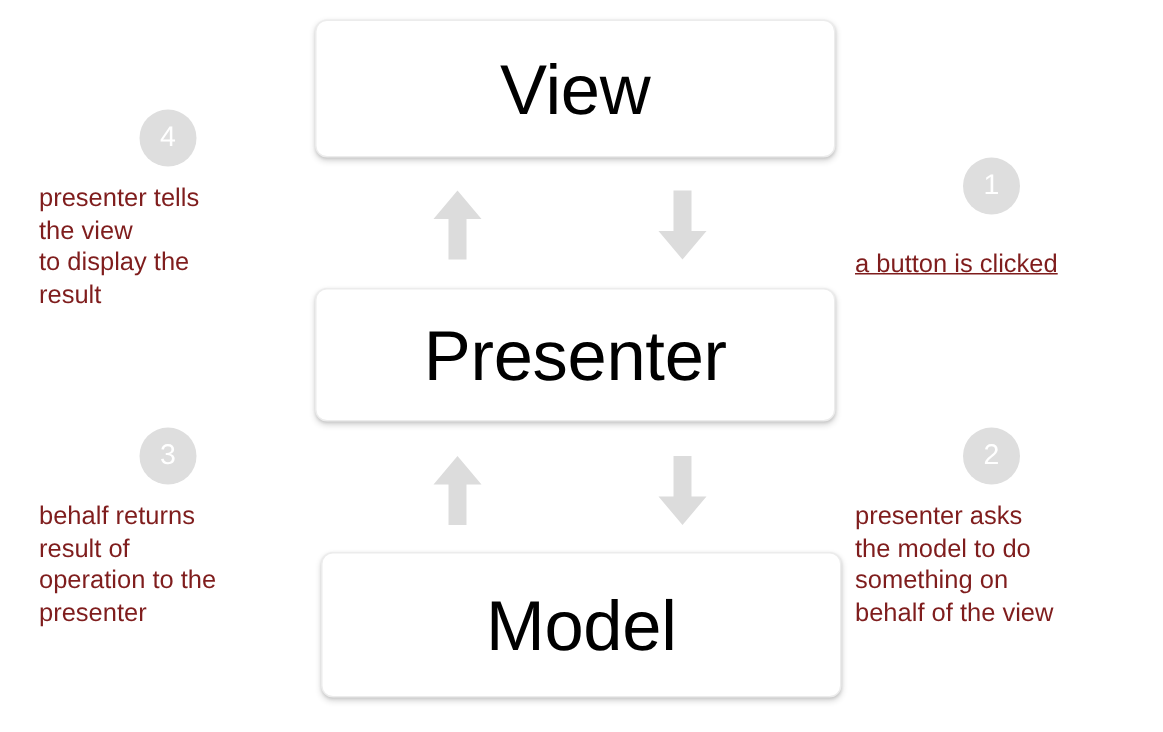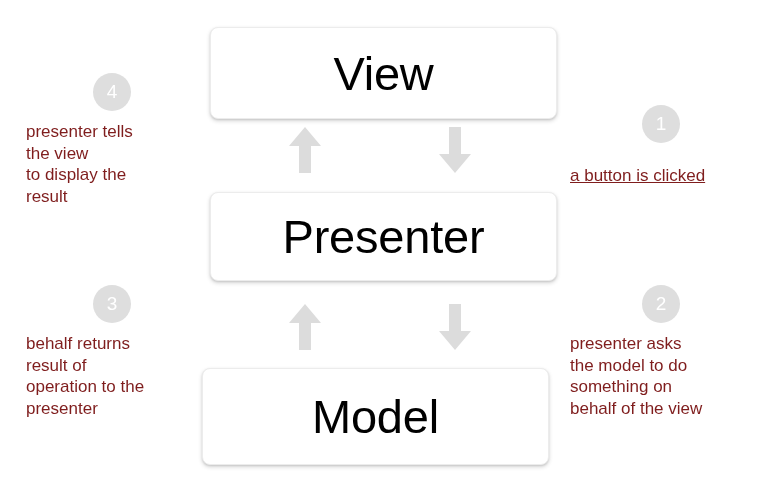--- a/index.html
+++ b/index.html
@@ -35,23 +35,23 @@
   }
   .layer-label {
     font-size: 47px;
     font-weight: 400;
     color: #000000;
     line-height: 1;
     letter-spacing: -0.2px;
     white-space: nowrap;
   }
 
-  #box-view      { left: 210px; top: 27px;  width: 347px; height: 92px; }
+  #box-view      { left: 210px; top: 13px;  width: 347px; height: 92px; }
   #box-presenter { left: 210px; top: 192px; width: 347px; height: 89px; }
-  #box-model     { left: 202px; top: 368px; width: 347px; height: 97px; }
+  #box-model     { left: 214px; top: 368px; width: 347px; height: 97px; }
 
   
   .arrow {
     position: absolute;
     width: 34px;
     height: 48px;
   }
   .arrow svg { display: block; width: 100%; height: 100%; }
 
   #arrow-view-up     { left: 288px; top: 126px; }

